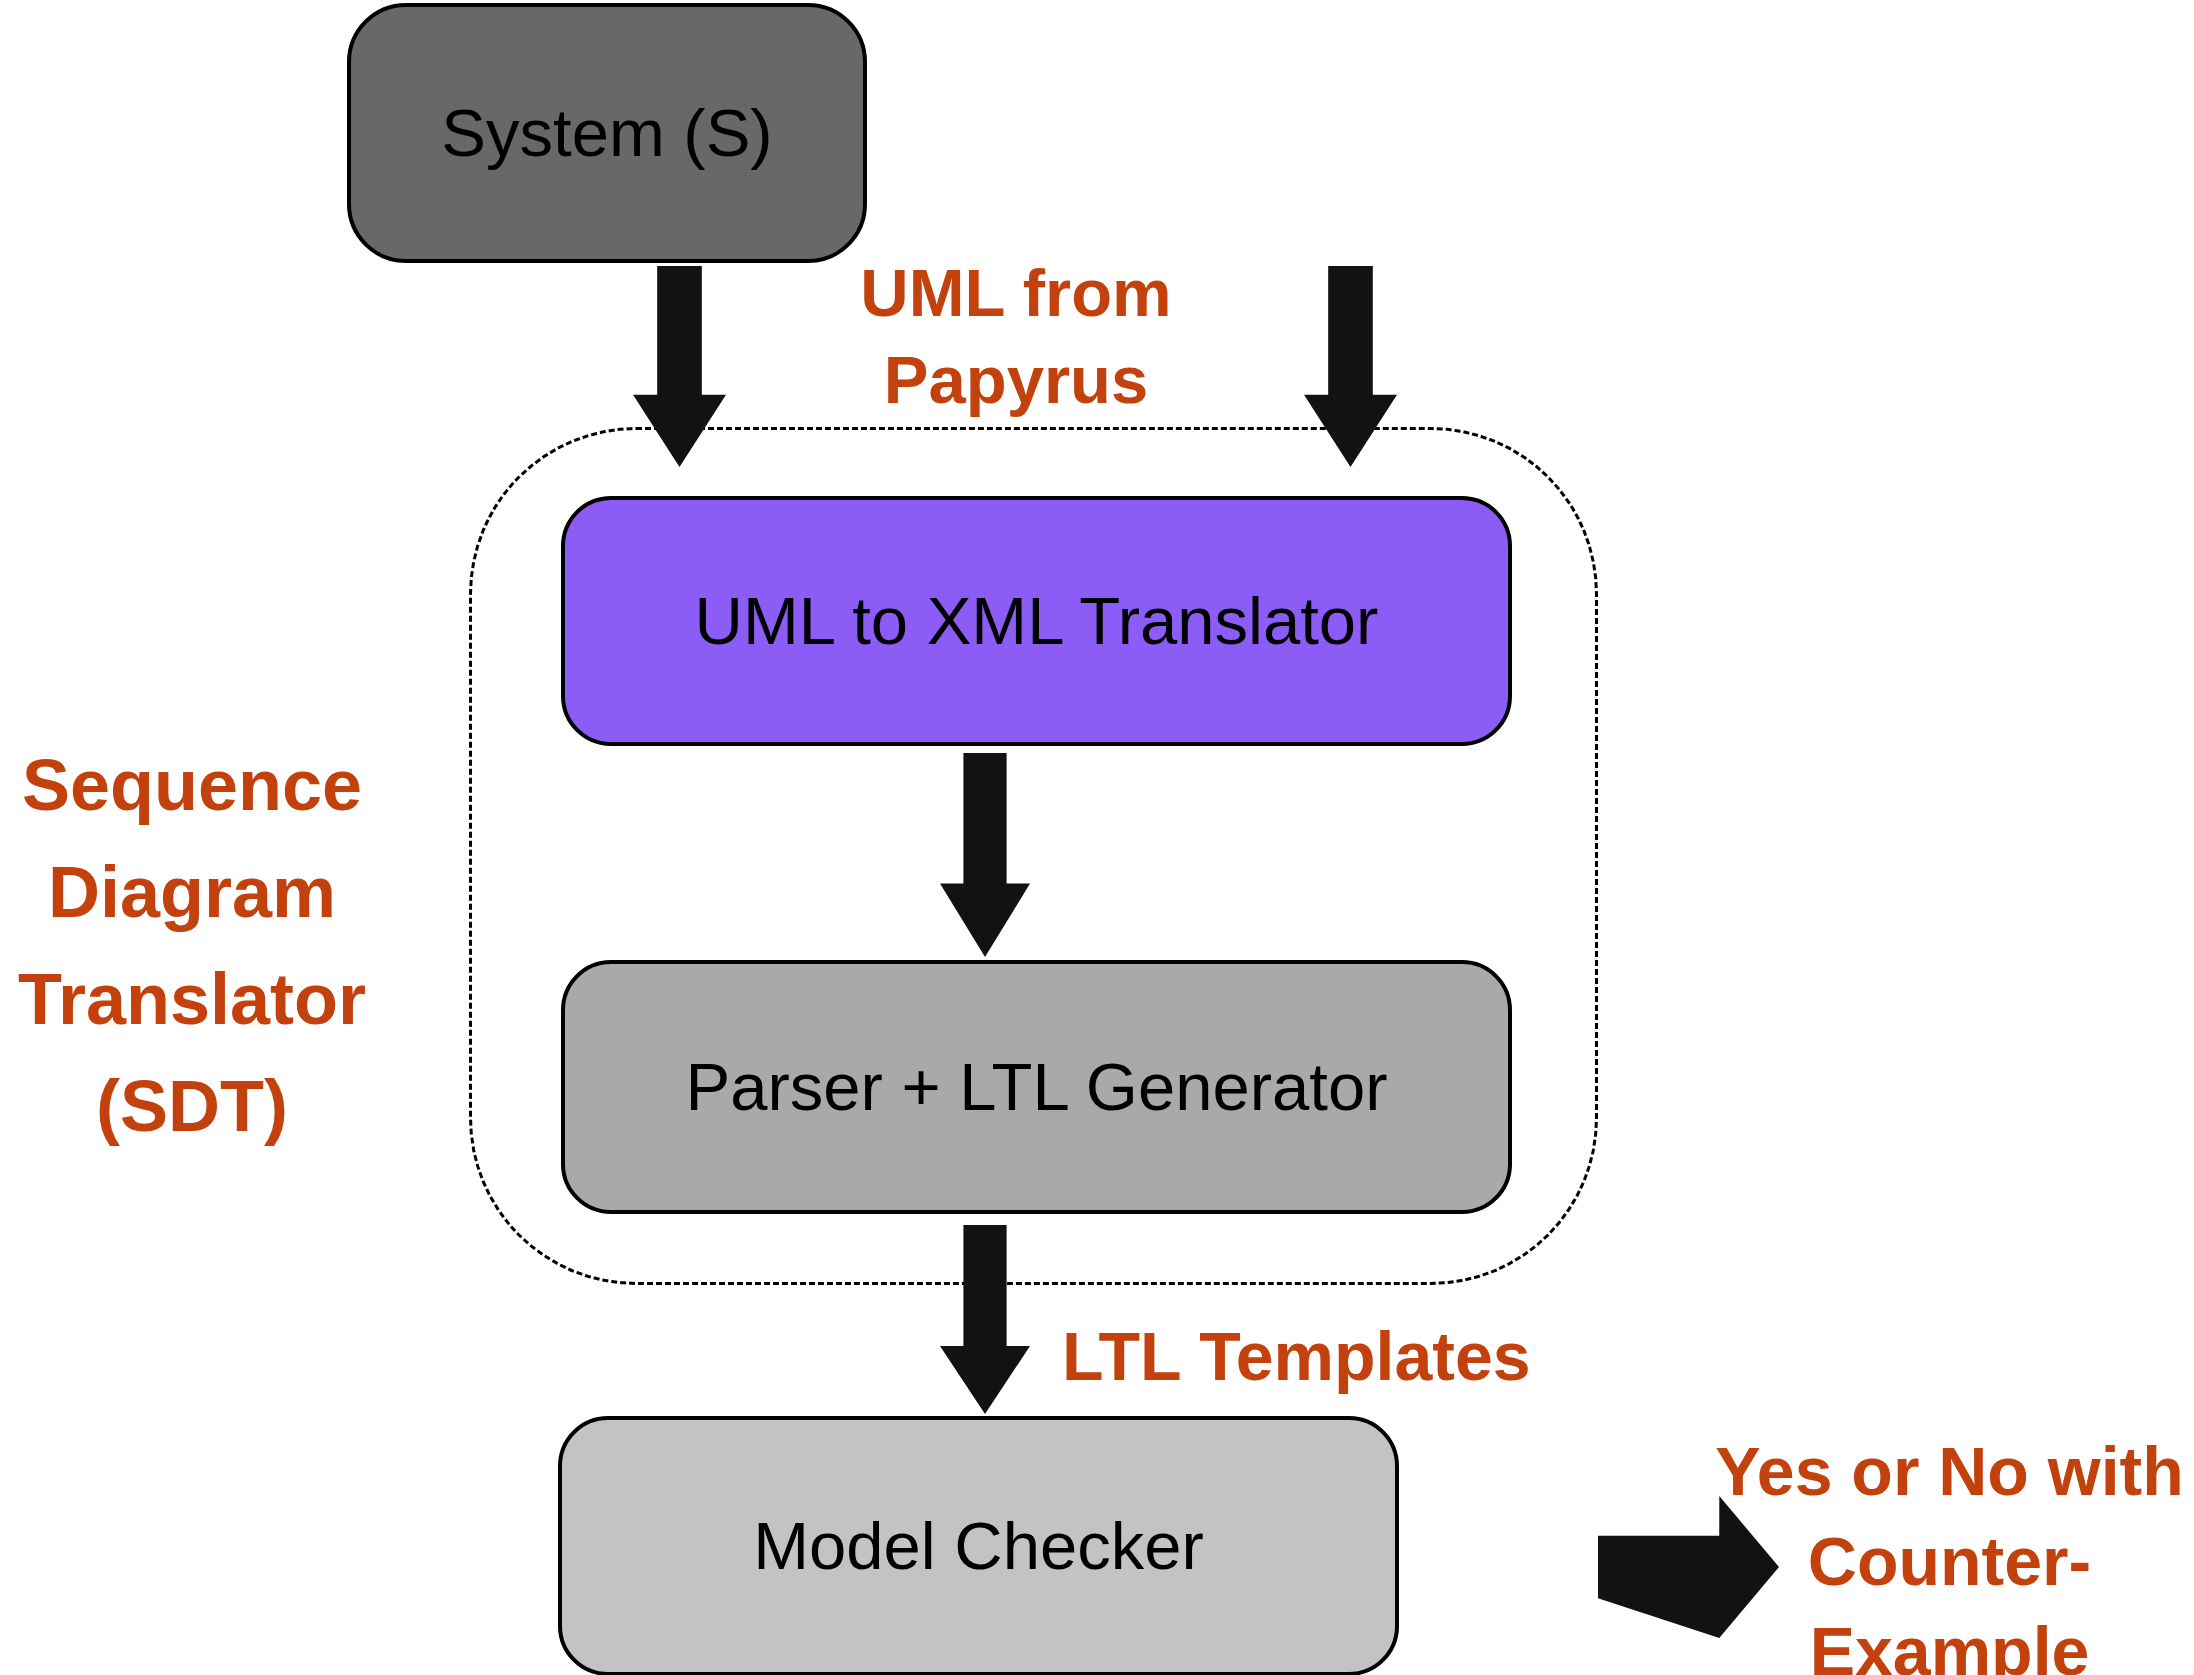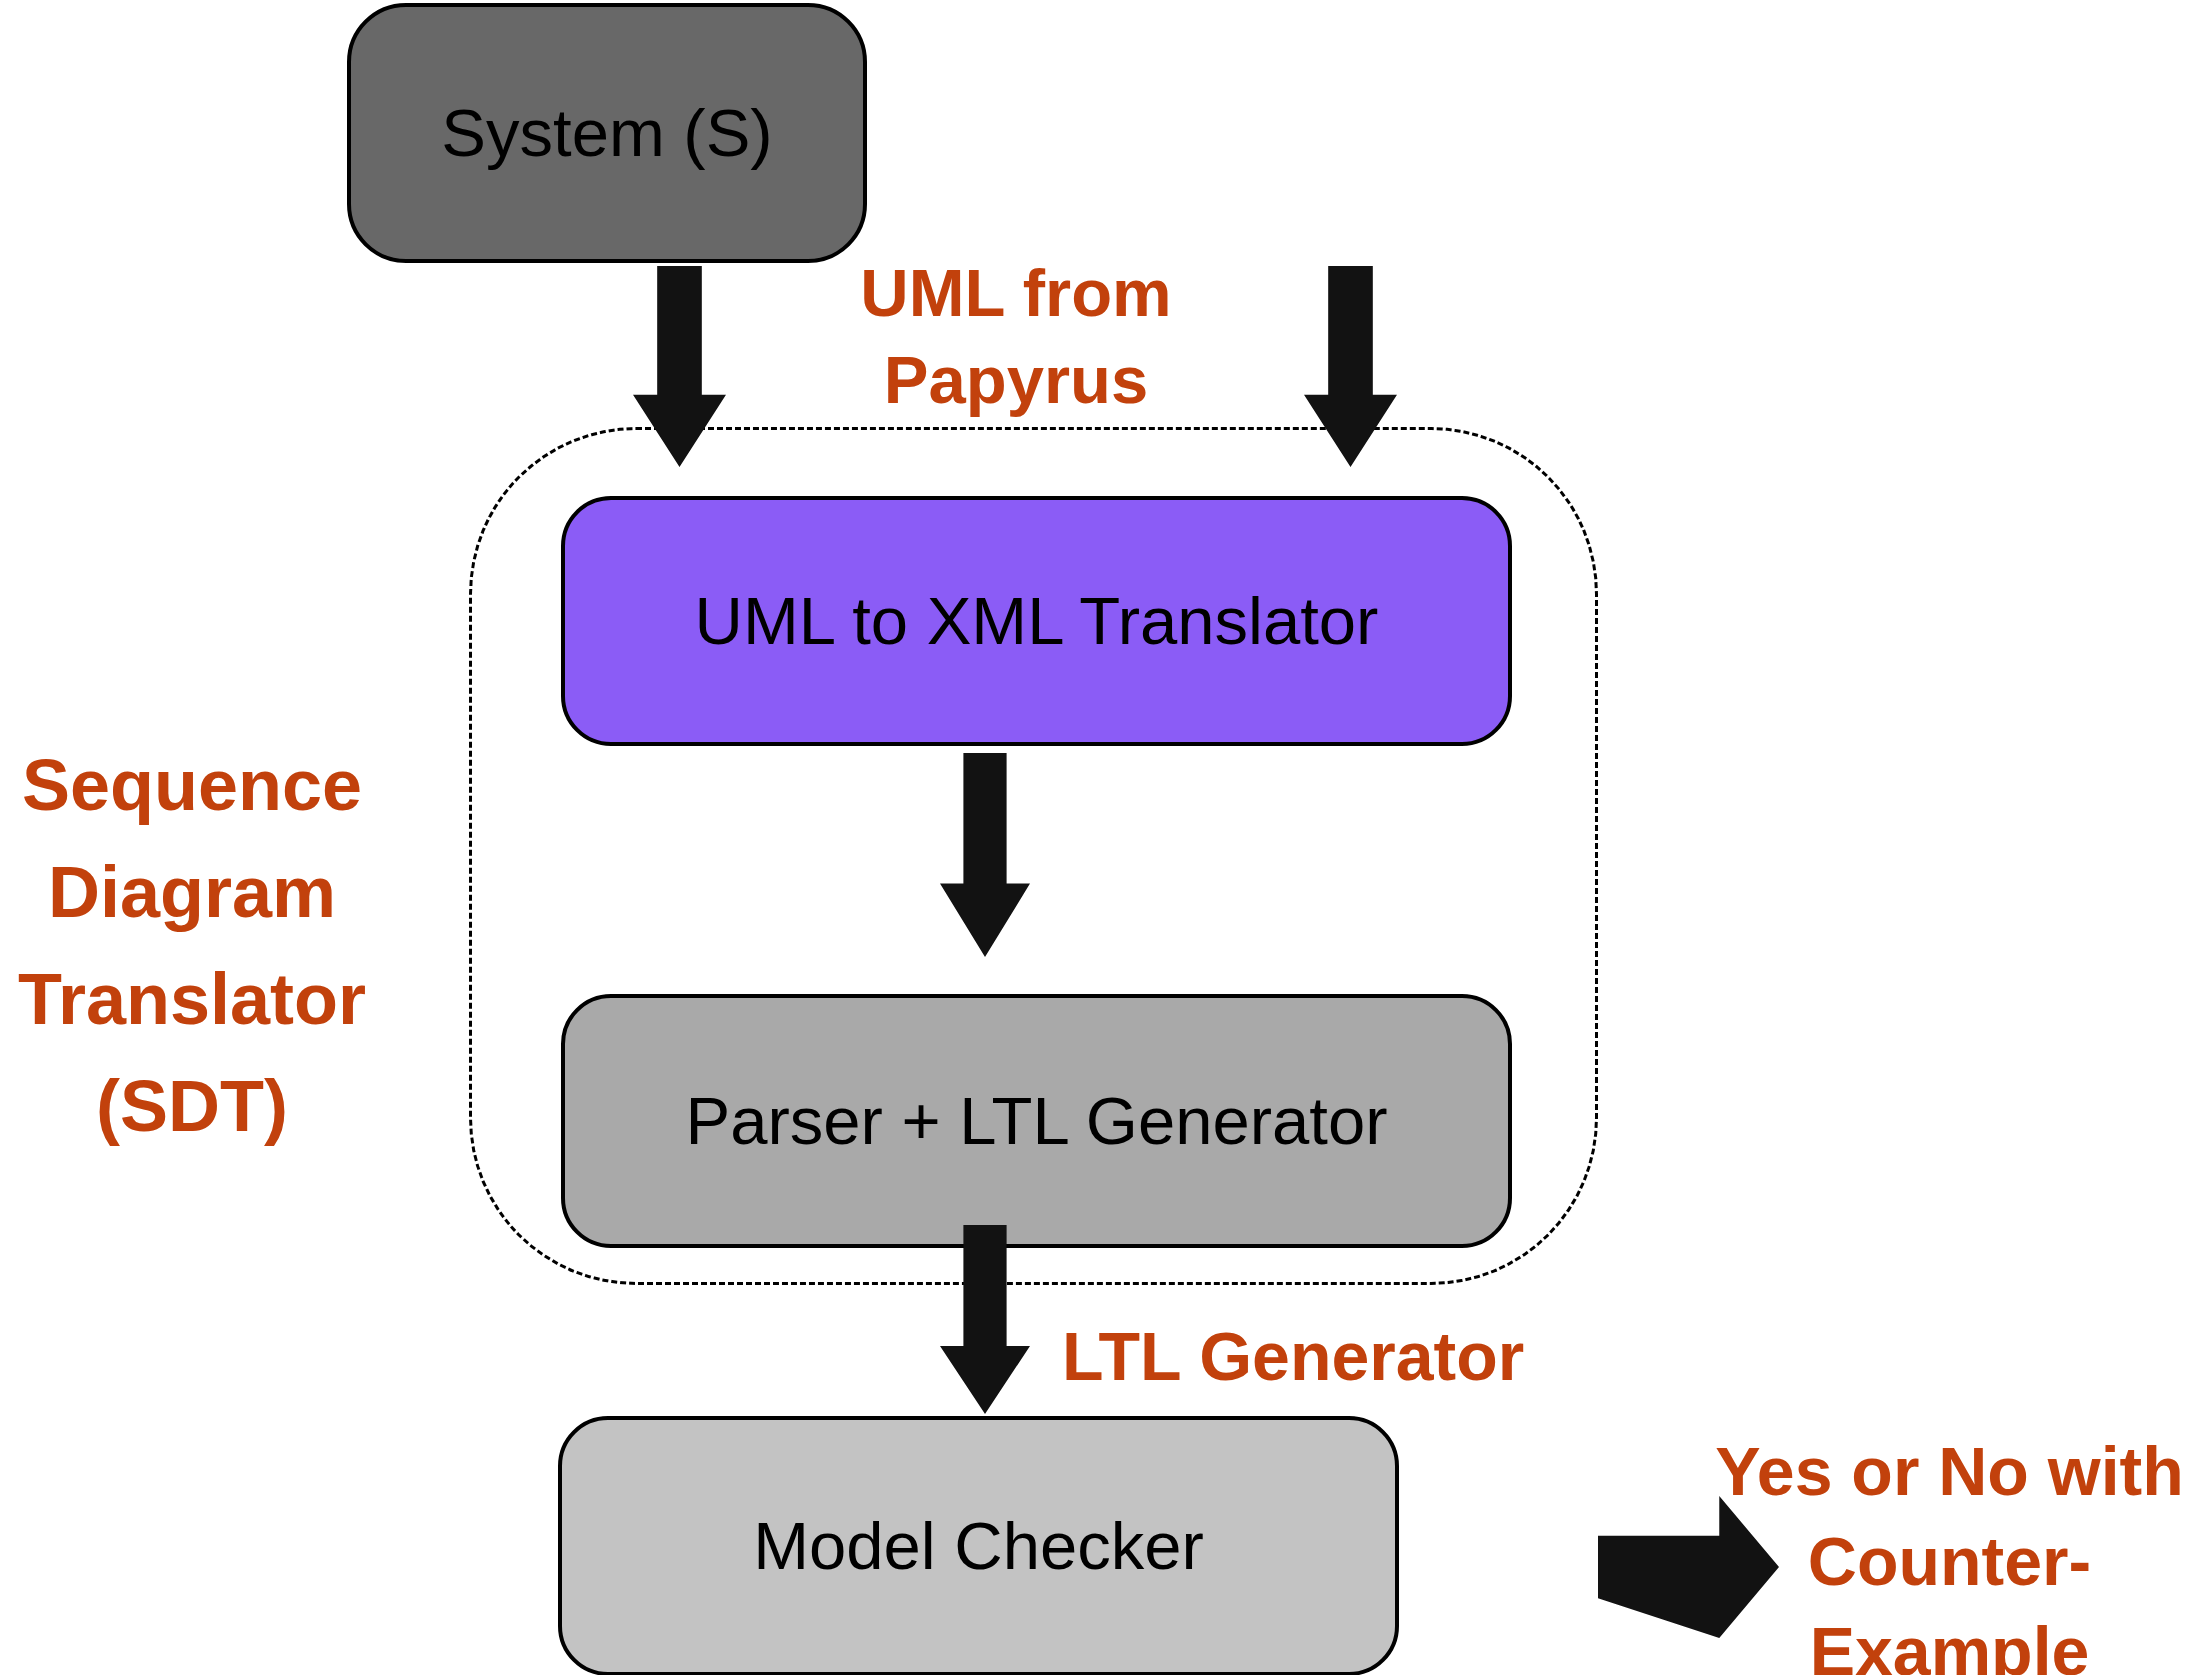--- a/index.html
+++ b/index.html
@@ -27,21 +27,21 @@
     line-height: 1.1;
     color: #000;
     white-space: nowrap;
   }
   .node-top { border-radius: 59px; }
   .node-inner { border-radius: 50px; }
 
   #node-system        { left: 347px;  top: 2.5px;    width: 520px;  height: 260px; }
   #node-properties    { left: 1129px; top: 2.5px;    width: 520px;  height: 260px; }
   #node-uml-to-xml    { left: 561px;  top: 496px;  width: 951px; height: 250px; }
-  #node-parser-ltl    { left: 561px;  top: 994px; width: 951px; height: 254px; }
+  #node-parser-ltl    { left: 561px;  top: 960px; width: 951px; height: 254px; }
   #node-model-checker { left: 558px;  top: 1416px; width: 841px; height: 260px; }
 
   #group-border {
     position: absolute;
     left: 469px; top: 427px;
     width: 1129px; height: 858px;
     border: 3.1px dashed #000;
     border-radius: 167px;
     box-sizing: border-box;
     background: transparent;
@@ -102,21 +102,21 @@
 
   <div id="arrow-xml" class="arrow arrow-down" style="background: rgb(18, 18, 18);"></div>
 
 
   <div id="node-parser-ltl" class="node node-inner" style="background: rgb(169, 169, 169);">
     <span class="lbl">Parser + LTL Generator</span>
   </div>
 
   <div id="arrow-ltl" class="arrow arrow-down" style="background: rgb(18, 18, 18);"></div>
 
-  <div id="label-ltl-templates" class="annotation">LTL Generator</div>
+  <div id="label-ltl-templates" class="annotation">LTL Templates</div>
 
   <div id="node-model-checker" class="node node-inner" style="background: rgb(195, 195, 195);">
     <span class="lbl">Model Checker</span>
   </div>
 
   <div id="arrow-output" class="arrow arrow-right" style="background: rgb(18, 18, 18);"></div>
 
   <div id="label-output" class="annotation">Yes or No with
 Counter-
 Example</div>

